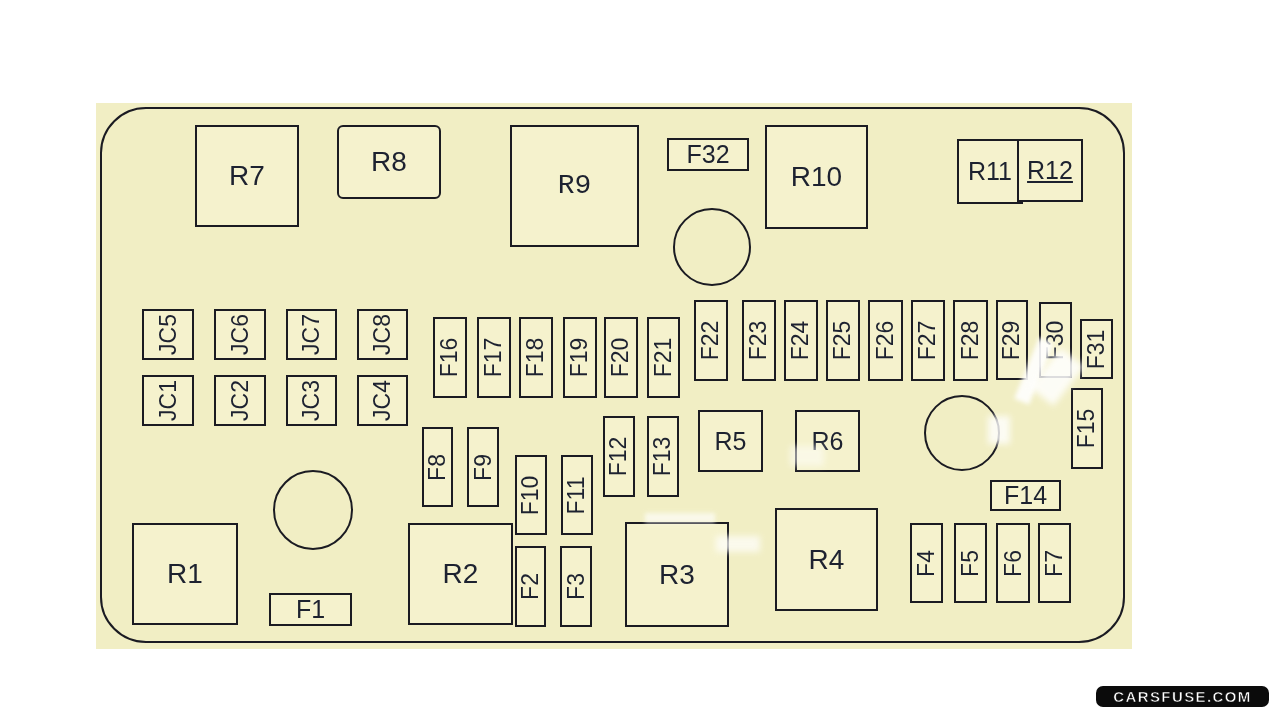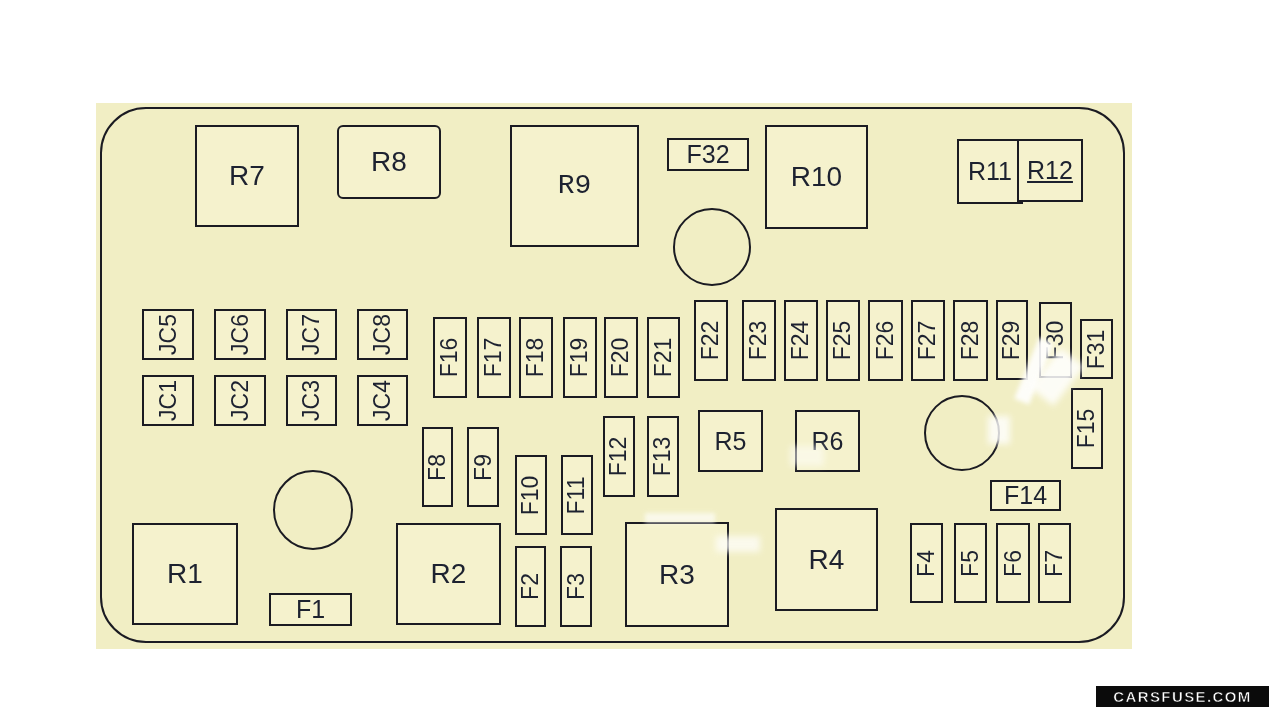--- a/index.html
+++ b/index.html
@@ -33,37 +33,37 @@
   .fuse.vert span, .jc span{font-size:23px;}
   .box span{display:block;white-space:nowrap;}
   .vert span{transform:rotate(-90deg);}
 
   .hole{position:absolute;box-sizing:border-box;border:2.4px solid var(--line);
         border-radius:50%;background:var(--cream);}
 
   .smudge{position:absolute;background:#fff;pointer-events:none;}
 
   .watermark{position:absolute;left:1096px;top:686px;width:173px;height:21px;
-             background:var(--wm-bg);border-radius:0;
+             background:var(--wm-bg);border-radius:7px;
              display:flex;align-items:center;justify-content:center;}
   .watermark span{color:var(--wm-text);font-size:15px;font-weight:bold;
              letter-spacing:1.4px;line-height:1;-webkit-text-stroke:0.5px #000;}
 </style>
 </head>
 <body>
 
 <div class="stage">
   <div class="panel-bg"></div>
   <div class="panel-outline"></div>
 
   <div id="boxes">
       <div class="box relay horiz" style="left: 132px; top: 523px; width: 106px; height: 102px;">
         <span>R1</span>
       </div>
-      <div class="box relay horiz" style="left: 396px; top: 523px; width: 105px; height: 102px;">
+      <div class="box relay horiz" style="left: 408px; top: 523px; width: 105px; height: 102px;">
         <span>R2</span>
       </div>
       <div class="box relay horiz" style="left: 625px; top: 522px; width: 104px; height: 105px;">
         <span>R3</span>
       </div>
       <div class="box relay horiz" style="left: 775px; top: 508px; width: 103px; height: 103px;">
         <span>R4</span>
       </div>
       <div class="box relay horiz" style="left: 698px; top: 410px; width: 65px; height: 62px;">
         <span style="font-size: 25px;">R5</span>

